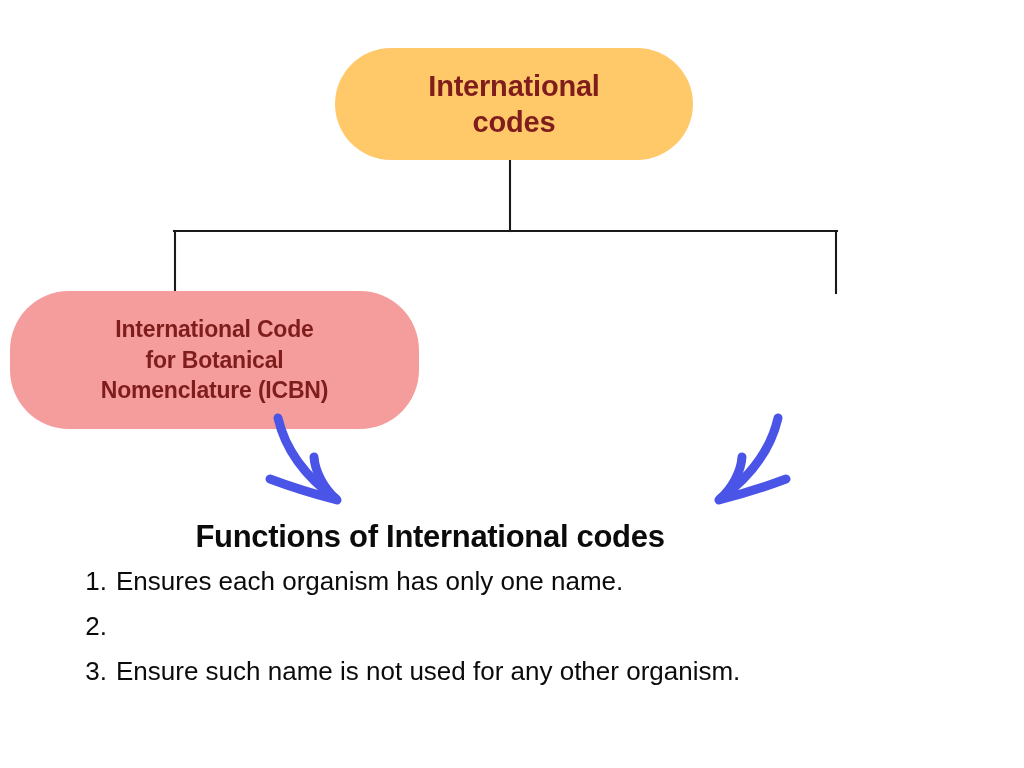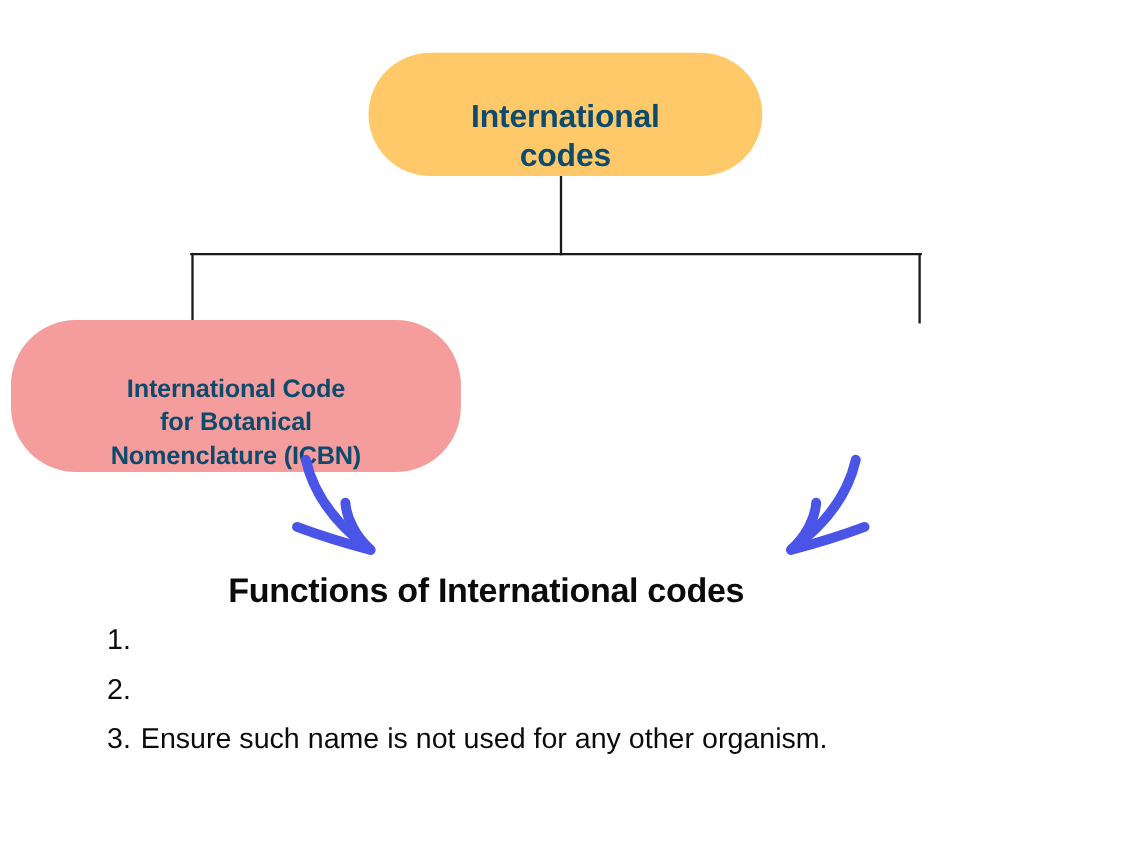--- a/index.html
+++ b/index.html
@@ -28,24 +28,24 @@
     width: 1024px;
     height: 768px;
     pointer-events: none;
   }
 
   
   .node {
     position: absolute;
     box-sizing: border-box;
     display: flex;
-    align-items: flex-end;
+    align-items: center;
     justify-content: center;
     text-align: center;
-    color: #0c4a6e;
+    color: #7f1d1d;
     font-weight: bold;
     letter-spacing: -0.2px;
   }
 
   #root-node {
     left: 335px;
     top: 48px;
     width: 358px;
     height: 112px;
     background: #FFC96A;
@@ -86,21 +86,21 @@
   .arrow-svg {
     position: absolute;
     pointer-events: none;
   }
   #arrow-left  { left: 252px; top: 408px; width: 110px; height: 112px; }
   #arrow-right { left: 694px; top: 408px; width: 110px; height: 112px; }
 
   
   #functions-section {
     position: absolute;
-    left: 12px;
+    left: 0;
     top: 520px;
     width: 860px;
   }
   #functions-heading {
     text-align: center;
     font-size: 31px;
     font-weight: bold;
     color: #0b0b0b;
     letter-spacing: -0.3px;
     margin: 0;
@@ -173,20 +173,21 @@
       <path d="M92 71 C 68 80, 44 87, 25 92"></path>
     </g>
   </svg>
 
   <div id="functions-section">
     <div id="functions-heading">Functions of International codes</div>
 
     <ul id="functions-list">
       <li class="function-item">
         <span class="item-marker">1.</span>
+        <span class="item-text">Ensures each organism has only one name.</span>
       </li>
       <li class="function-item">
         <span class="item-marker">2.</span>
       </li>
       <li class="function-item">
         <span class="item-marker">3.</span>
         <span class="item-text">Ensure such name is not used for any other organism.</span>
       </li>
     </ul>
   </div>

